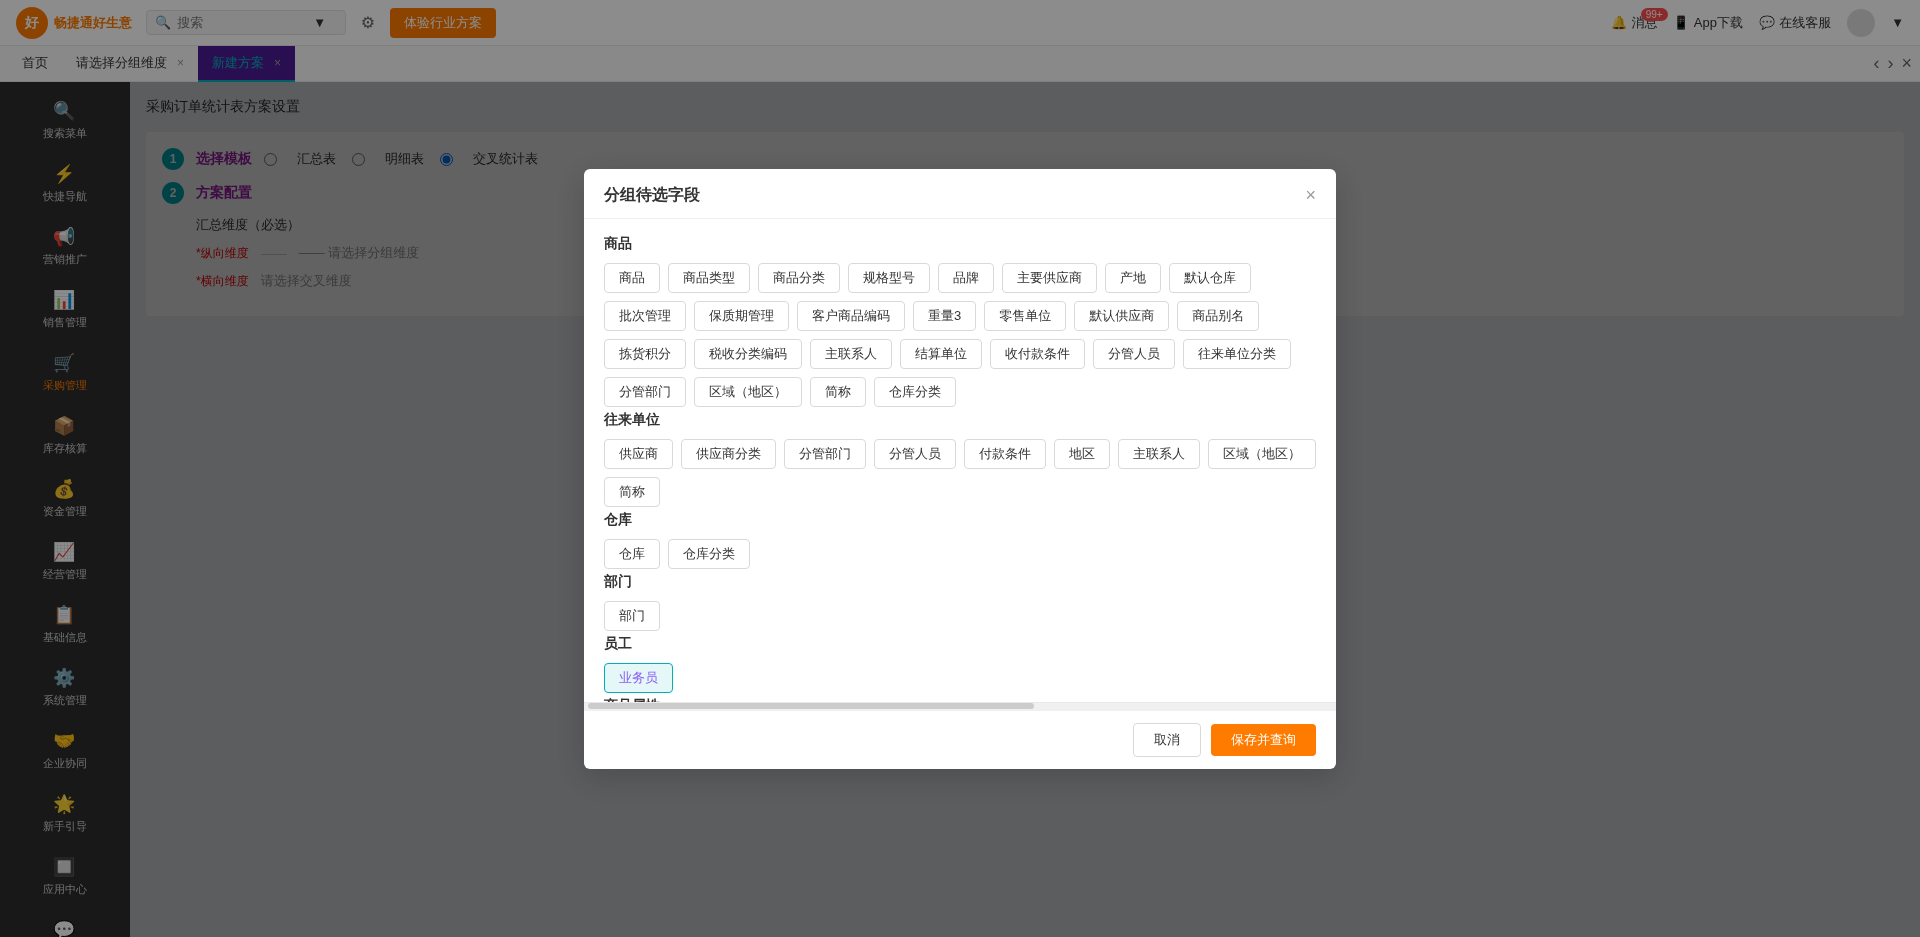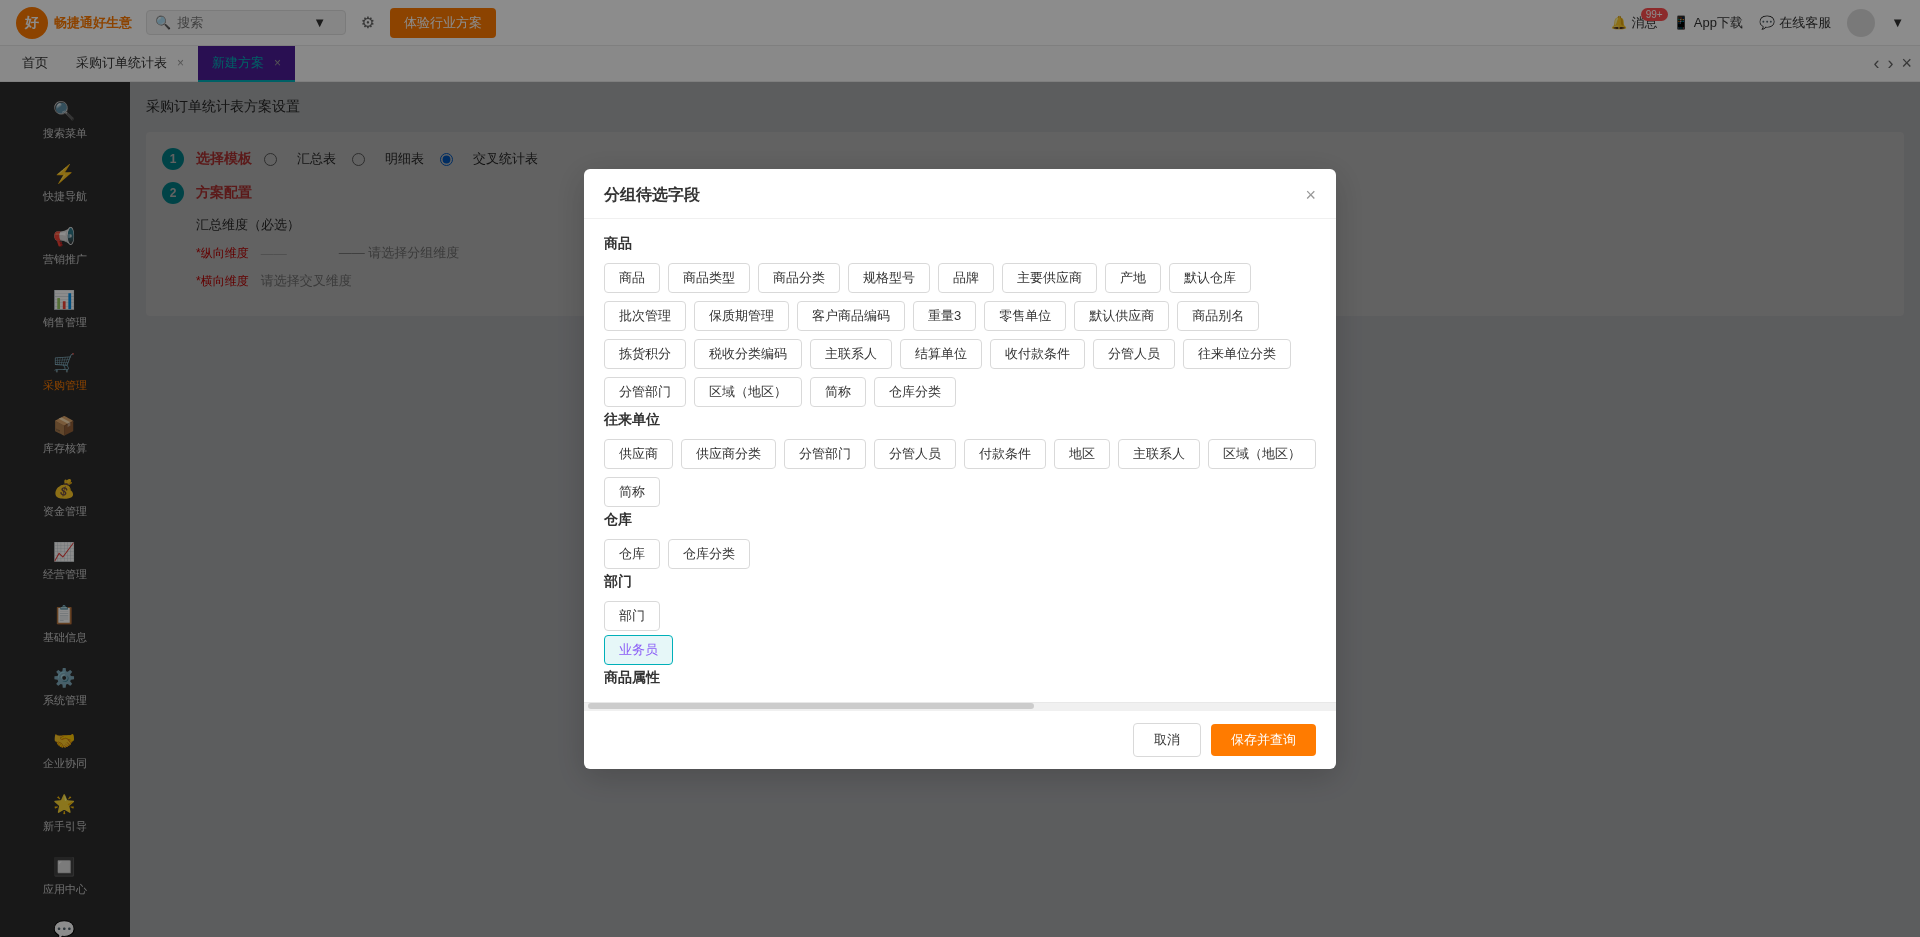--- a/index.html
+++ b/index.html
@@ -53,21 +53,21 @@
     
     .section-title { font-size: 14px; font-weight: 600; color: #333; margin-bottom: 10px; margin-top: 16px; }
     .section-title:first-child { margin-top: 0; }
     .field-grid { display: flex; flex-wrap: wrap; gap: 8px; margin-bottom: 4px; }
     .field-tag { border: 1px solid #d9d9d9; border-radius: 4px; padding: 5px 14px; font-size: 13px; color: #333; cursor: pointer; background: #fff; white-space: nowrap; }
     .field-tag.selected { border-color: #00b0b9; color: #8b5cf6; background: #e6f7f8; }
 
     
     .step-row { display: flex; align-items: center; gap: 12px; margin-bottom: 12px; }
     .step-num { width: 22px; height: 22px; background: #00b0b9; border-radius: 50%; color: white; display: flex; align-items: center; justify-content: center; font-size: 12px; font-weight: bold; flex-shrink: 0; }
-    .step-label { font-size: 14px; font-weight: 600; color: #ef4444; }
+    .step-label { font-size: 14px; font-weight: 600; color: #a21caf; }
     .radio-group { display: flex; align-items: center; gap: 16px; font-size: 13px; color: #333; }
     .radio-option { display: flex; align-items: center; gap: 20px; cursor: pointer; }
 
     .cancel-btn { background: #fff; border: 1px solid #d9d9d9; border-radius: 4px; padding: 7px 20px; font-size: 13px; cursor: pointer; color: #333; }
     .save-btn { background: #ff7b00; color: white; border: none; border-radius: 4px; padding: 7px 20px; font-size: 13px; cursor: pointer; }
 
     
     .modal-body::-webkit-scrollbar { width: 6px; }
     .modal-body::-webkit-scrollbar-track { background: #f0f0f0; }
     .modal-body::-webkit-scrollbar-thumb { background: #ccc; border-radius: 3px; }
@@ -110,21 +110,21 @@
     <div class="avatar"></div>
     <span>▼</span>
   </div>
 </div>
 
 <div class="tab-bar">
   <div class="tab">
     <span>首页</span>
   </div>
   <div class="tab">
-    <span>采购订单统计表</span>
+    <span>请选择分组维度</span>
     <span class="tab-close">×</span>
   </div>
   <div class="tab active">
     <span>新建方案</span>
     <span class="tab-close">×</span>
   </div>
   <div class="tab-controls">
     <span>‹</span>
     <span>›</span>
     <span>×</span>
@@ -216,21 +216,21 @@
       </div>
       <div class="step-row">
         <div class="step-num">2</div>
         <span class="step-label">方案配置</span>
       </div>
       <div style="padding-left: 34px;">
         <div style="margin-bottom: 10px; color: #333; font-size: 13px;">汇总维度（必选）</div>
         <div style="display: flex; align-items: center; gap: 12px; margin-bottom: 10px;">
           <span style="color: #f00; font-size: 12px;">*纵向维度</span>
           <span style="color: #ccc;">——</span>
-          <span style="color: #999; margin-left: 40px;">——  请选择分组维度</span>
+          <span style="color: #999;">——  请选择分组维度</span>
         </div>
         <div style="display: flex; align-items: center; gap: 12px; margin-bottom: 10px;">
           <span style="color: #f00; font-size: 12px;">*横向维度</span>
           <span style="color: #999;">请选择交叉维度</span>
         </div>
       </div>
     </div>
   </div>
 </div>
 
@@ -294,20 +294,21 @@
             <div class="field-tag">仓库分类</div>
           </div>
         </div>
         <div>
           <div class="section-title">部门</div>
           <div class="field-grid">
             <div class="field-tag">部门</div>
           </div>
         </div>
         <div>
+          <div class="section-title">员工</div>
           <div class="field-grid">
             <div class="field-tag selected">业务员</div>
           </div>
         </div>
         <div>
           <div class="section-title">商品属性</div>
         </div>
       </div>
 
     <div class="horizontal-scroll">

